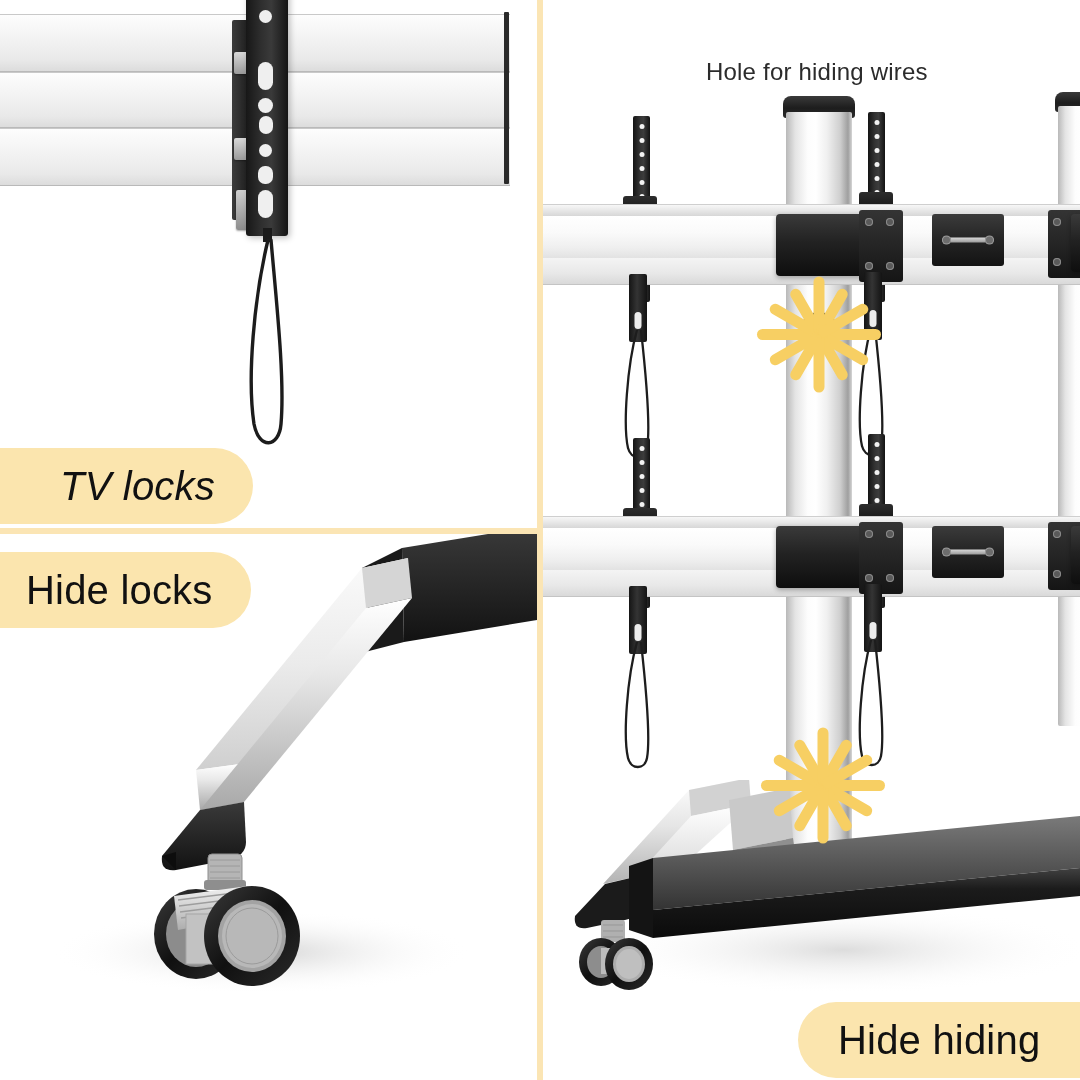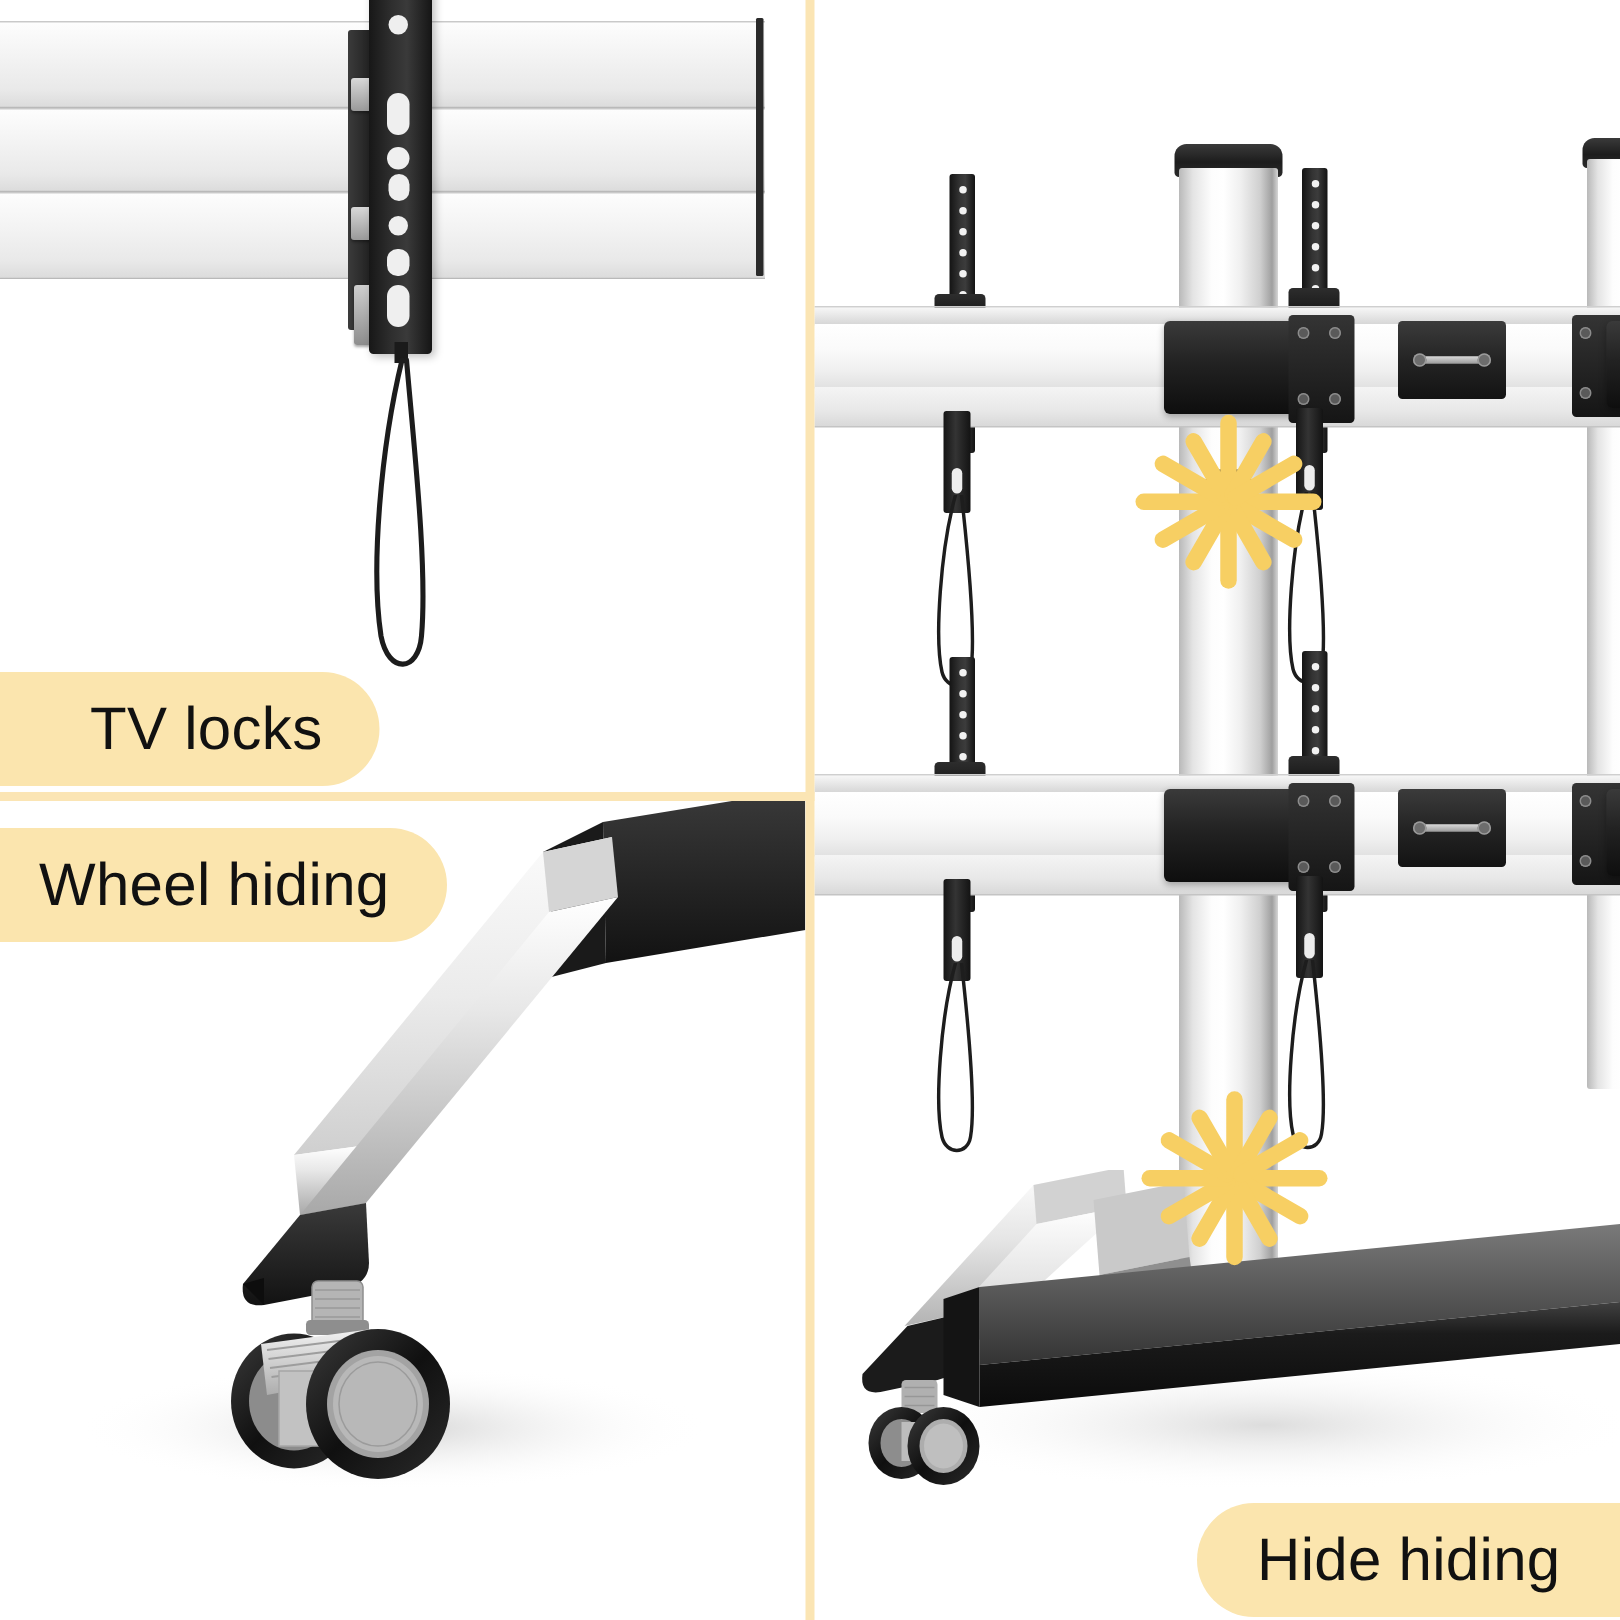--- a/index.html
+++ b/index.html
@@ -36,21 +36,21 @@
     letter-spacing:0.2px;
     white-space:nowrap;
     line-height:1;
   }
   
   #pill-tv{
     left:-40px;top:448px;height:76px;
     border-radius:0 40px 40px 0;
     padding-left:100px;padding-right:38px;
   }
-  #pill-tv span{font-size:40px;}
+  #pill-tv span{font-size:40px;font-style:italic;}
   #pill-wheel{
     left:-40px;top:552px;height:76px;
     border-radius:0 40px 40px 0;
     padding-left:66px;padding-right:38px;
   }
   #pill-wheel span{font-size:40px;}
   
   #pill-hide{
     left:798px;top:1002px;height:76px;
     border-radius:40px 0 0 40px;
@@ -567,21 +567,22 @@
   </div>
 
   <div class="divider" id="div-vert"></div>
   <div class="divider" id="div-horz"></div>
 
   <div class="pill" id="pill-tv">
     <span>TV locks</span>
   </div>
 
   <div class="pill" id="pill-wheel">
-    <span>Wheel hiding</span>
+    <span>Hide locks</span>
   </div>
 
   <div class="pill" id="pill-hide">
     <span>Hide hiding</span>
   </div>
 
+  <div id="caption-hole">Hole for hiding wires</div>
 
 </div>
 
 </body></html>

